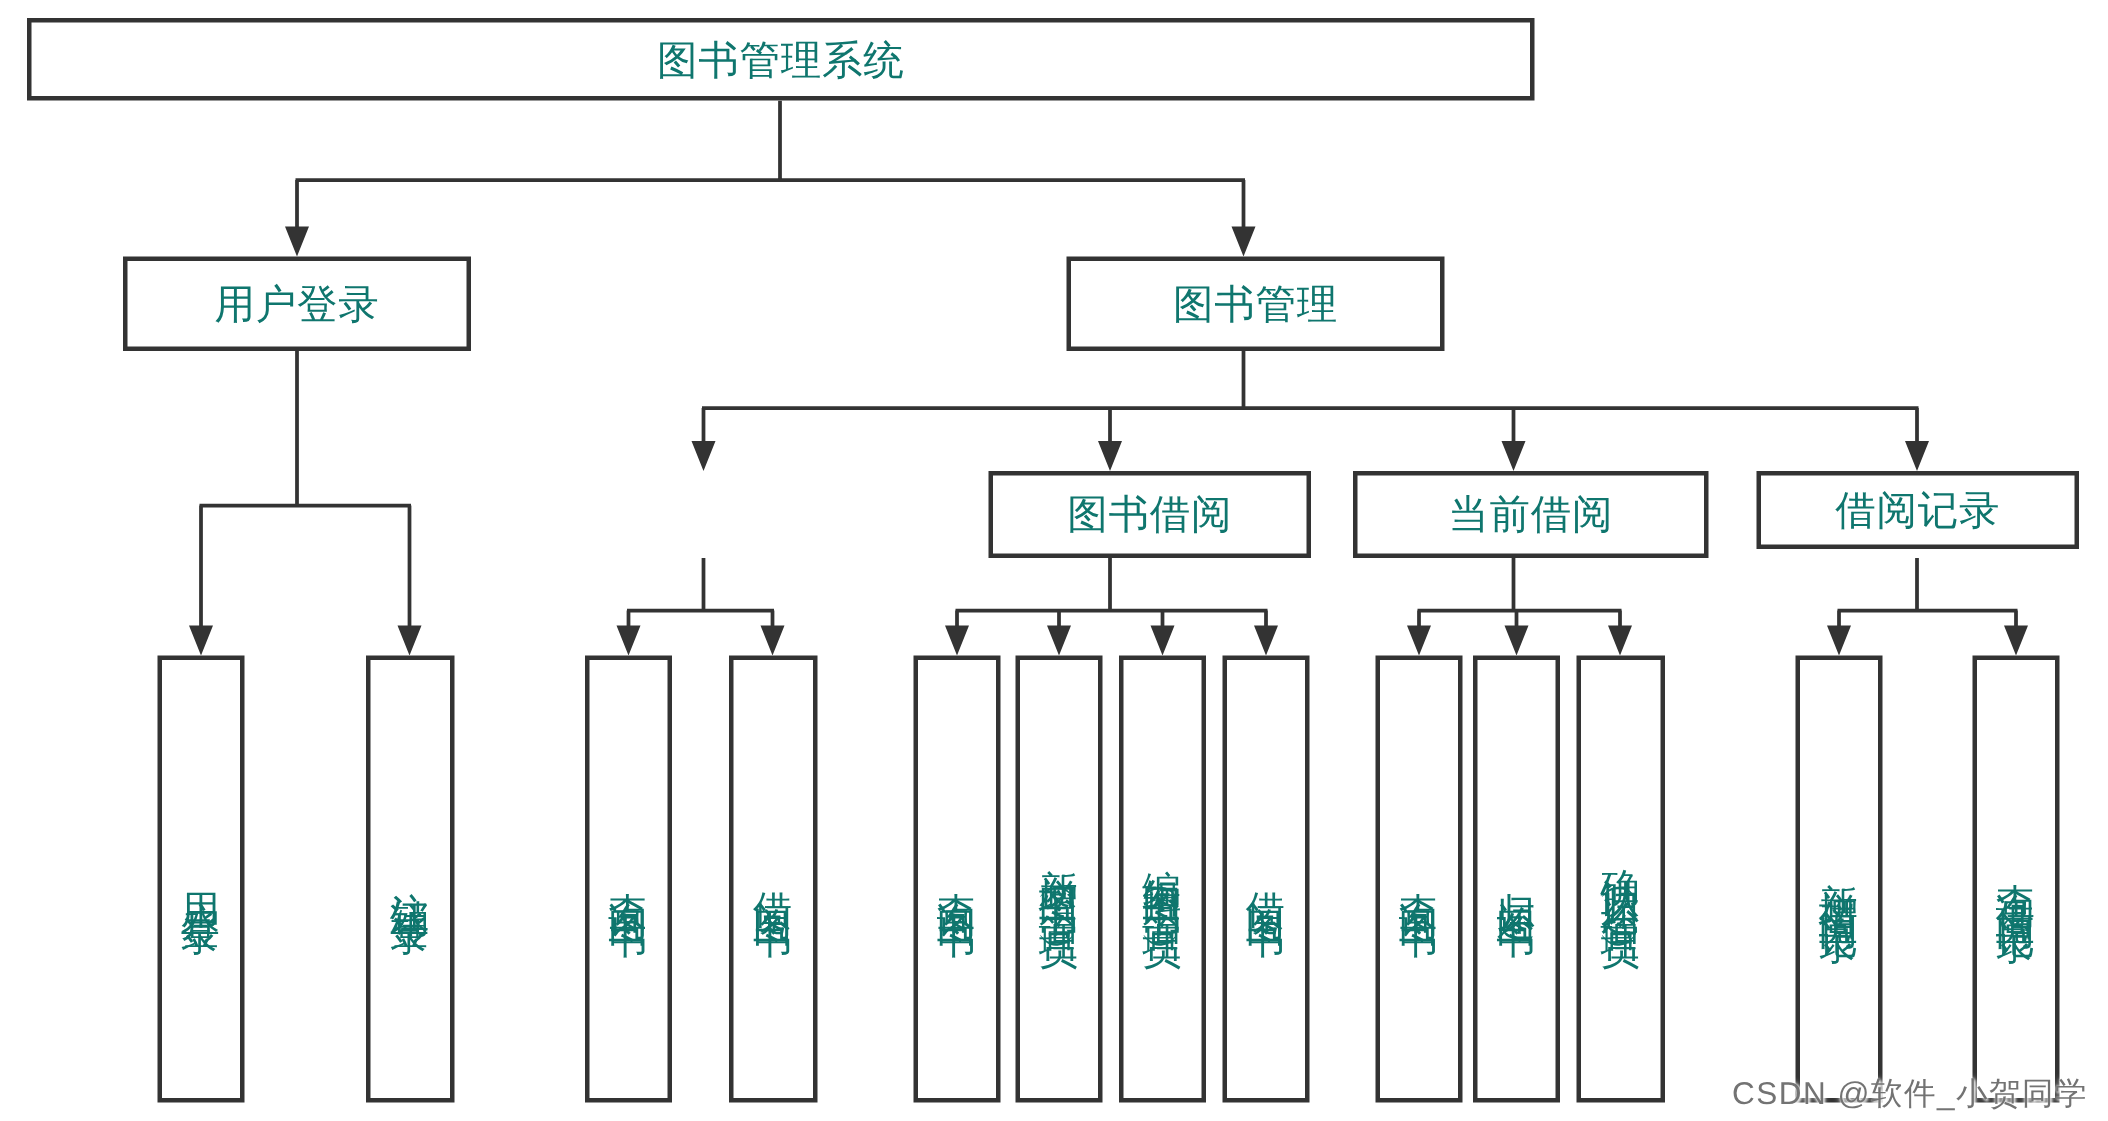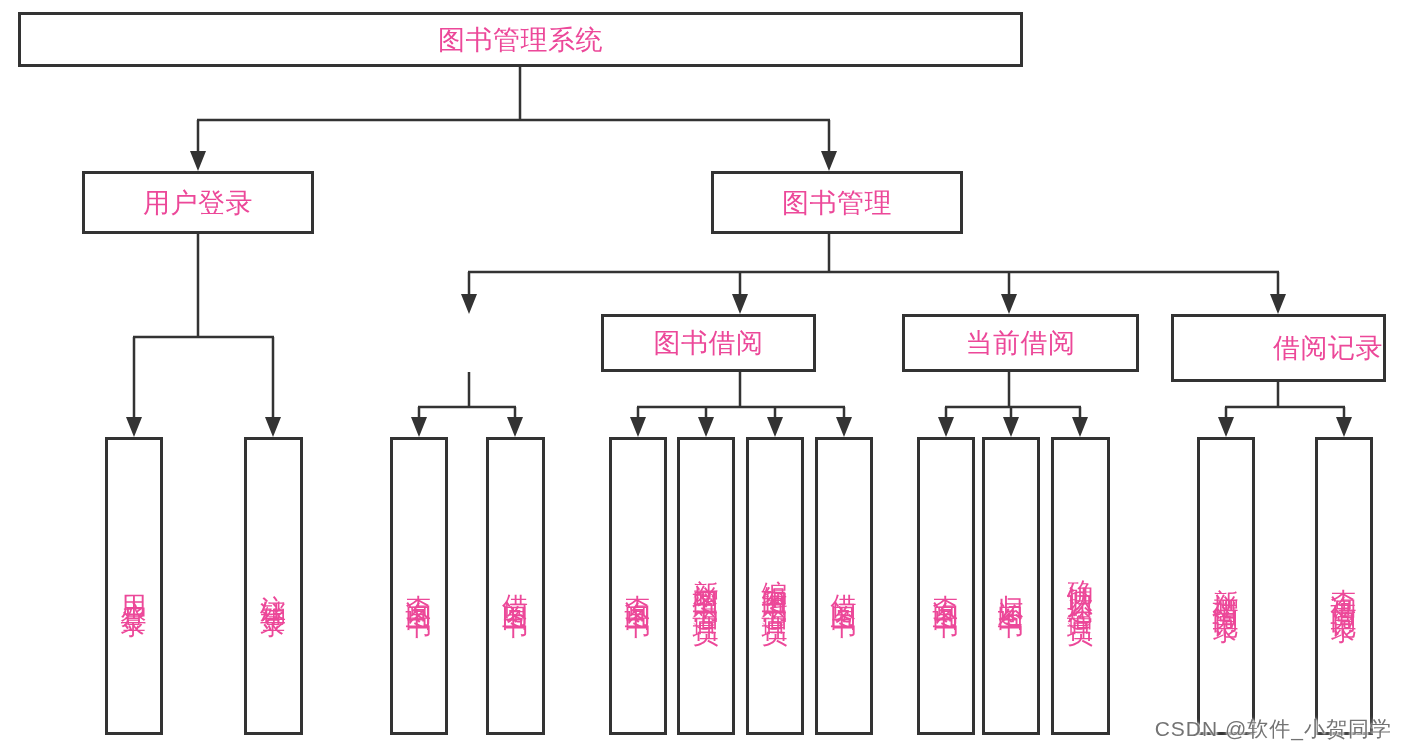--- a/index.html
+++ b/index.html
@@ -18,21 +18,21 @@
   }
   .node {
     position: absolute;
     box-sizing: border-box;
     border: 3px solid #333333;
     background: #ffffff;
     z-index: 2;
     display: flex;
     align-items: center;
     justify-content: center;
-    color: #ec4899;
+    color: #0f766e;
   }
   .hbox { font-size: 27px; letter-spacing: 0.5px; white-space: nowrap; }
   .vbox span.vtext {
     writing-mode: vertical-rl;
     text-orientation: mixed;
     font-size: 26px;
     line-height: 1;
     letter-spacing: 6px;
   }
   .watermark {
@@ -111,27 +111,27 @@
     <span>图书管理系统</span>
   </div>
 
   <div class="node hbox" style="left:82px; top:171px; width:232px; height:63px;">
     <span>用户登录</span>
   </div>
   <div class="node hbox" style="left:711px; top:171px; width:252px; height:63px;">
     <span>图书管理</span>
   </div>
 
-  <div class="node hbox" style="left:601px; top:314px; width:215px; height:58px;">
+  <div class="node hbox" style="left:659px; top:314px; width:215px; height:58px;">
     <span>图书借阅</span>
   </div>
   <div class="node hbox" style="left:902px; top:314px; width:237px; height:58px;">
     <span>当前借阅</span>
   </div>
-  <div class="node hbox" style="left:1171px; top:314px; width:215px; height:68px;justify-content:flex-end;">
+  <div class="node hbox" style="left:1171px; top:314px; width:215px; height:52px;">
     <span>借阅记录</span>
   </div>
 
   <div class="node vbox" style="left:105px; top:437px; width:58px; height:298px;">
     <span class="vtext">用户登录</span>
   </div>
   <div class="node vbox" style="left:244px; top:437px; width:59px; height:298px;">
     <span class="vtext">注销登录</span>
   </div>
 

